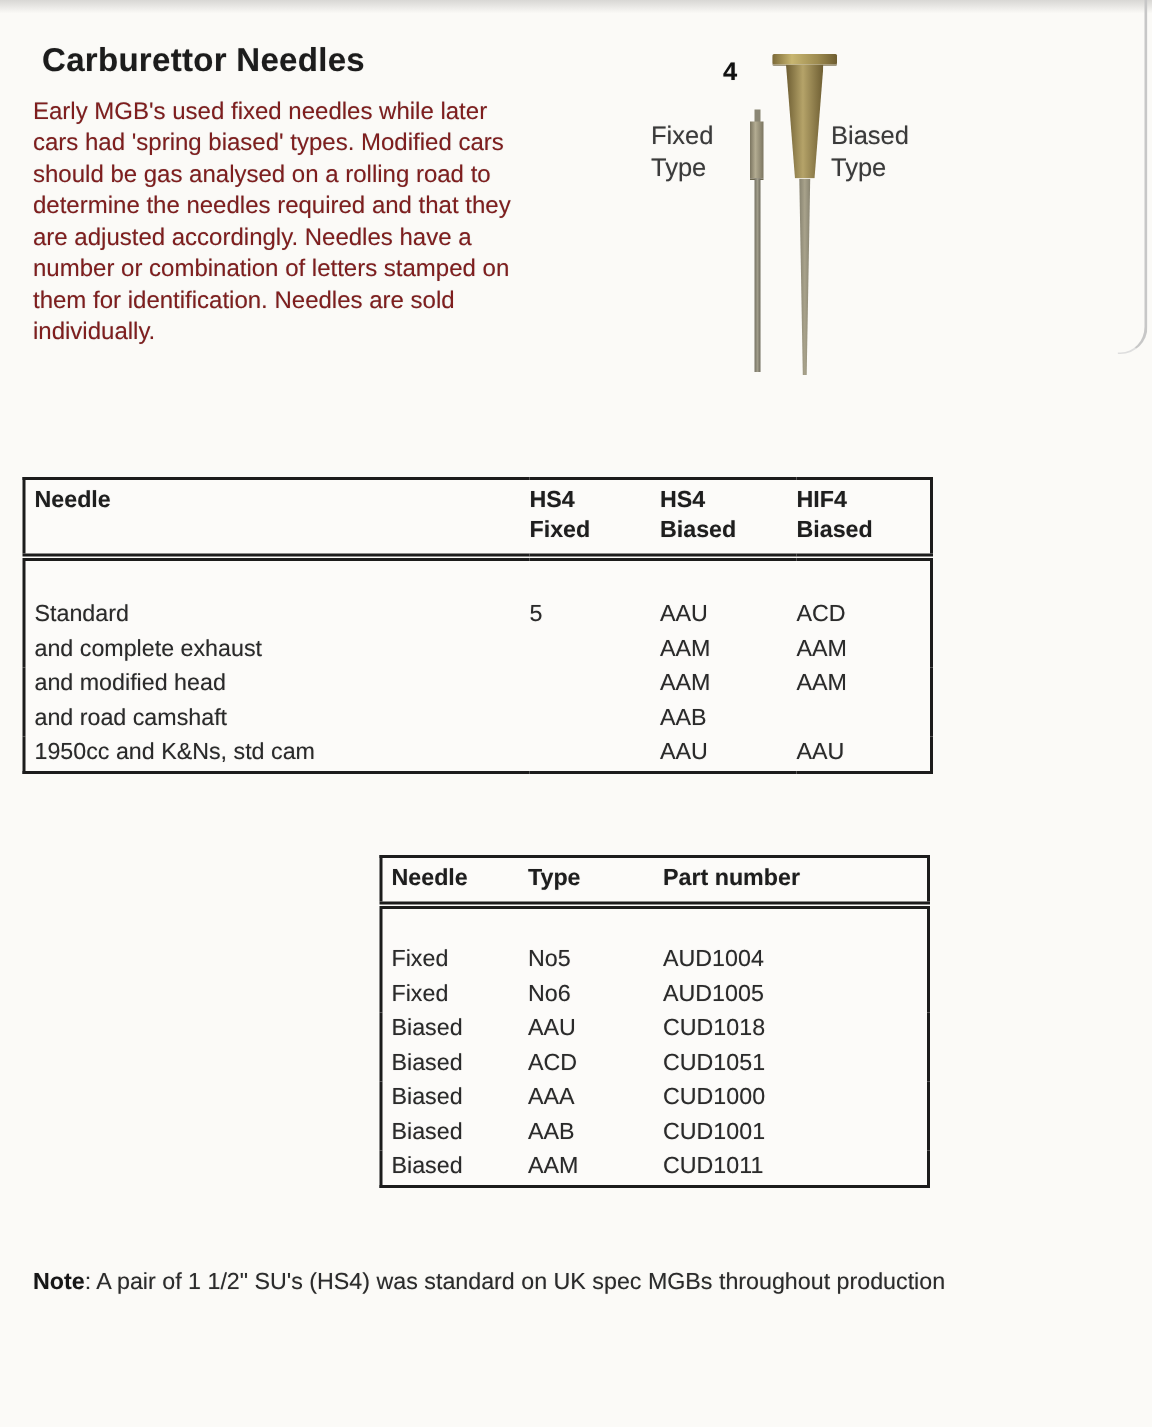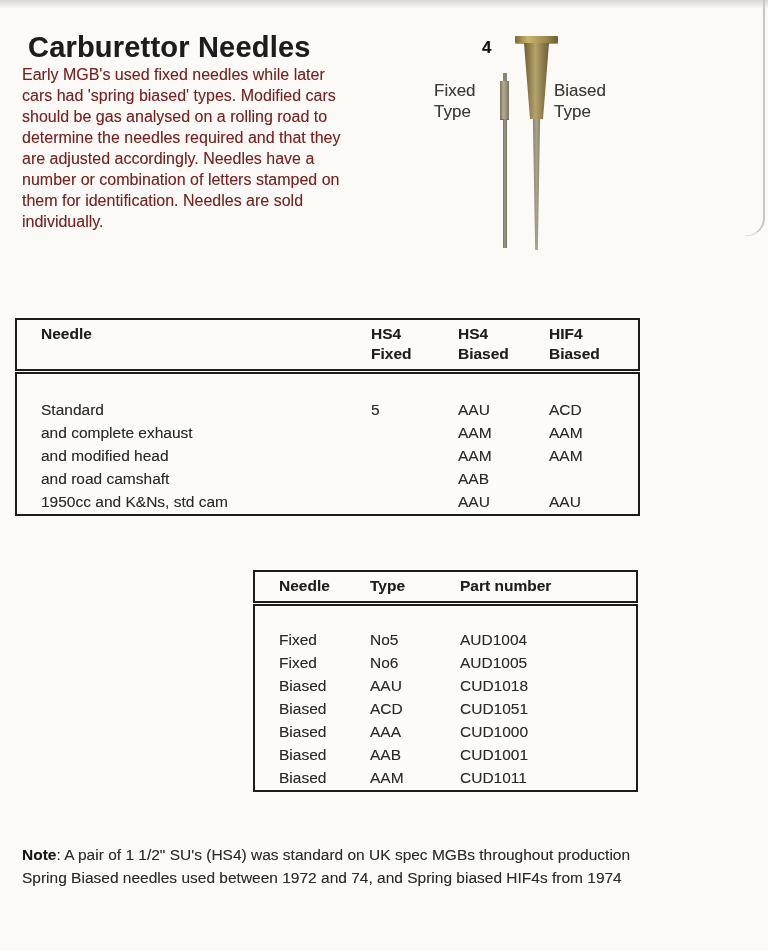--- a/index.html
+++ b/index.html
@@ -19,21 +19,21 @@
     background:linear-gradient(#d8d7d4,rgba(251,250,247,0));
   }
   .corner-line{
     position:absolute;right:3px;top:-8px;width:18px;height:243px;
     border-right:2px solid #c7c7c7;
     border-bottom:1px solid #dedede;
     border-bottom-right-radius:18px;
   }
   .page-title{
     position:absolute;left:28px;top:12px;
-    font-size:29px;font-weight:bold;letter-spacing:0.2px;color:#1c1c1c;
+    font-size:22px;font-weight:bold;letter-spacing:0.2px;color:#1c1c1c;
   }
   .intro{
     position:absolute;left:22px;top:64px;width:420px;
     font-size:16px;line-height:21px;white-space:pre-line;color:#7f1d1d;
   }
   
   .figure{position:absolute;left:420px;top:28px;width:220px;height:232px;}
   .fig-number{position:absolute;left:62px;top:10px;font-size:17px;font-weight:bold;color:#111;}
   .fig-label{position:absolute;font-size:17px;line-height:21px;white-space:pre-line;color:#3a3a3a;}
   .fig-label.fixed{left:14px;top:52px;}
@@ -61,21 +61,21 @@
   .t1,.t2{
     position:absolute;border:2px solid #1c1c1c;
     font-size:15.5px;color:#2a2a2a;background:rgba(255,255,255,0.25);
   }
   .t1{left:15px;top:318px;width:597px;}
   .t2{left:253px;top:570px;width:357px;}
   th{font-weight:bold;text-align:left;vertical-align:top;
      white-space:pre-line;line-height:20px;
      padding:4px 0 5px 0;border-bottom:5px double #1c1c1c;color:#1e1e1e;}
   td{padding:1px 0 2px 0;line-height:20px;}
-  th:first-child,td:first-child{padding-left:24px;}
+  th:first-child,td:first-child{padding-left:6px;}
   .t1 th:nth-child(1){width:330px;}
   .t1 th:nth-child(2){width:87px;}
   .t1 th:nth-child(3){width:91px;}
   .t1 th:nth-child(4){width:89px;}
   .t2 th:nth-child(1){width:91px;}
   .t2 th:nth-child(2){width:90px;}
   .t2 th:nth-child(3){width:176px;}
   .t1 tbody tr:first-child td{padding-top:26px;}
   .t2 tbody tr:first-child td{padding-top:24px;}
   
@@ -213,16 +213,15 @@
         <tr>
           <td>Biased</td>
           <td>AAM</td>
           <td>CUD1011</td>
         </tr>
       </tbody>
   </table>
 
   <div class="note">
     <div><b>Note</b><span>: A pair of 1 1/2" SU's (HS4) was standard on UK spec MGBs throughout production</span></div>
-    <div>Spring Biased needles used between 1972 and 74, and Spring biased HIF4s from 1974</div>
   </div>
 
 </div>
 
 </body></html>

